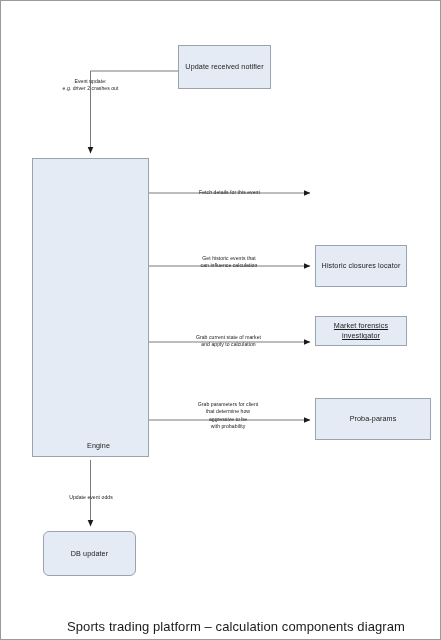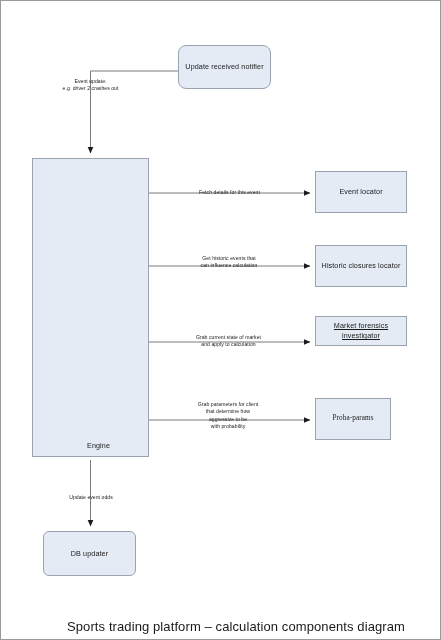--- a/index.html
+++ b/index.html
@@ -81,41 +81,38 @@
 
     <line x1="148" y1="265" x2="309" y2="265" stroke="#6b6b6b" stroke-width="0.9" marker-end="url(#arrowhead)"></line>
 
     <line x1="148" y1="341" x2="309" y2="341" stroke="#6b6b6b" stroke-width="0.9" marker-end="url(#arrowhead)"></line>
 
     <line x1="148" y1="419" x2="309" y2="419" stroke="#6b6b6b" stroke-width="0.9" marker-end="url(#arrowhead)"></line>
 
     <line x1="89.5" y1="459" x2="89.5" y2="525" stroke="#6b6b6b" stroke-width="0.9" marker-end="url(#arrowhead)"></line>
   </svg>
 
-  <div class="node" style="left:177px; top:44px; width:93px; height:44px;border-radius:8px;">
+  <div class="node" style="left:177px; top:44px; width:93px; height:44px;">
     <span>Update received notifier</span>
   </div>
 
   <div class="node bottom-label" style="left:31px; top:157px; width:117px; height:299px;padding-left:20px;">
     <span>Engine</span>
   </div>
 
-  <div class="node" style="left:314px; top:170px; width:92px; height:42px;">
-    <span>Event locator</span>
-  </div>
 
   <div class="node" style="left:314px; top:244px; width:92px; height:42px;">
     <span>Historic closures locator</span>
   </div>
 
   <div class="node" style="left:314px; top:315px; width:92px; height:30px;text-decoration:underline;">
     <span>Market forensics investigator</span>
   </div>
 
-  <div class="node" style="left:314px; top:397px; width:76px; height:42px;font-family:Liberation Serif, serif;">
+  <div class="node" style="left:314px; top:397px; width:116px; height:42px;">
     <span>Proba-params</span>
   </div>
 
   <div class="node" style="left:42px; top:530px; width:93px; height:45px;border-radius:6px;">
     <span>DB updater</span>
   </div>
 
   <div class="edge-label" style="left:15px; top:77px; width:149px;">Event update:
 e.g. driver 2 crashes out</div>
 

